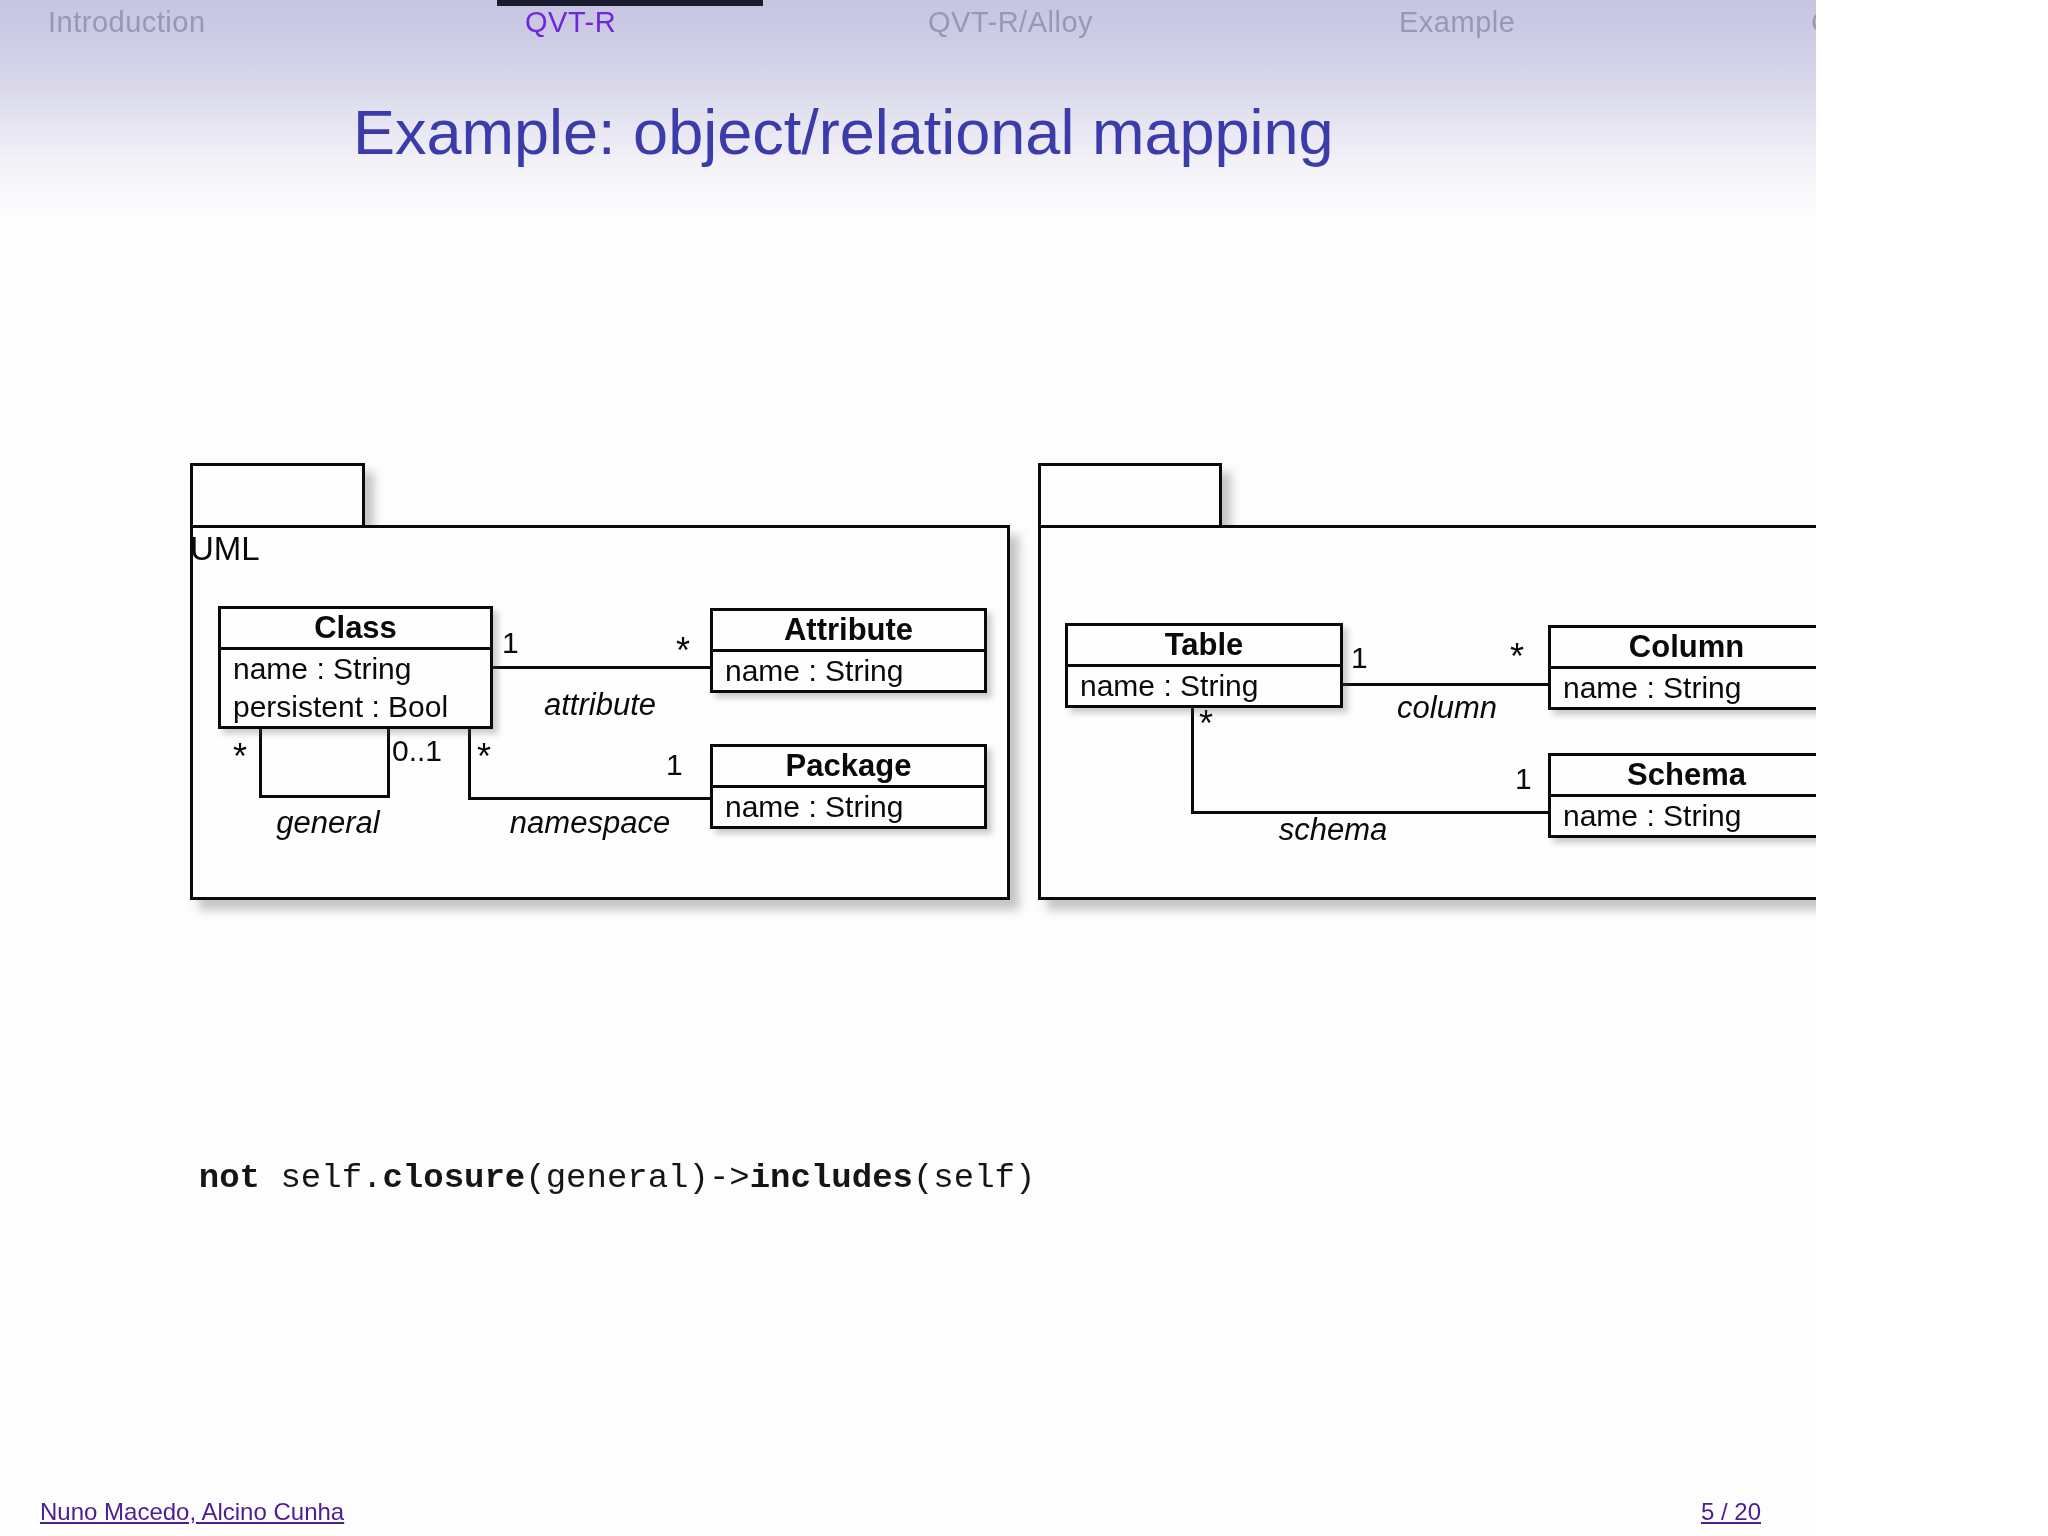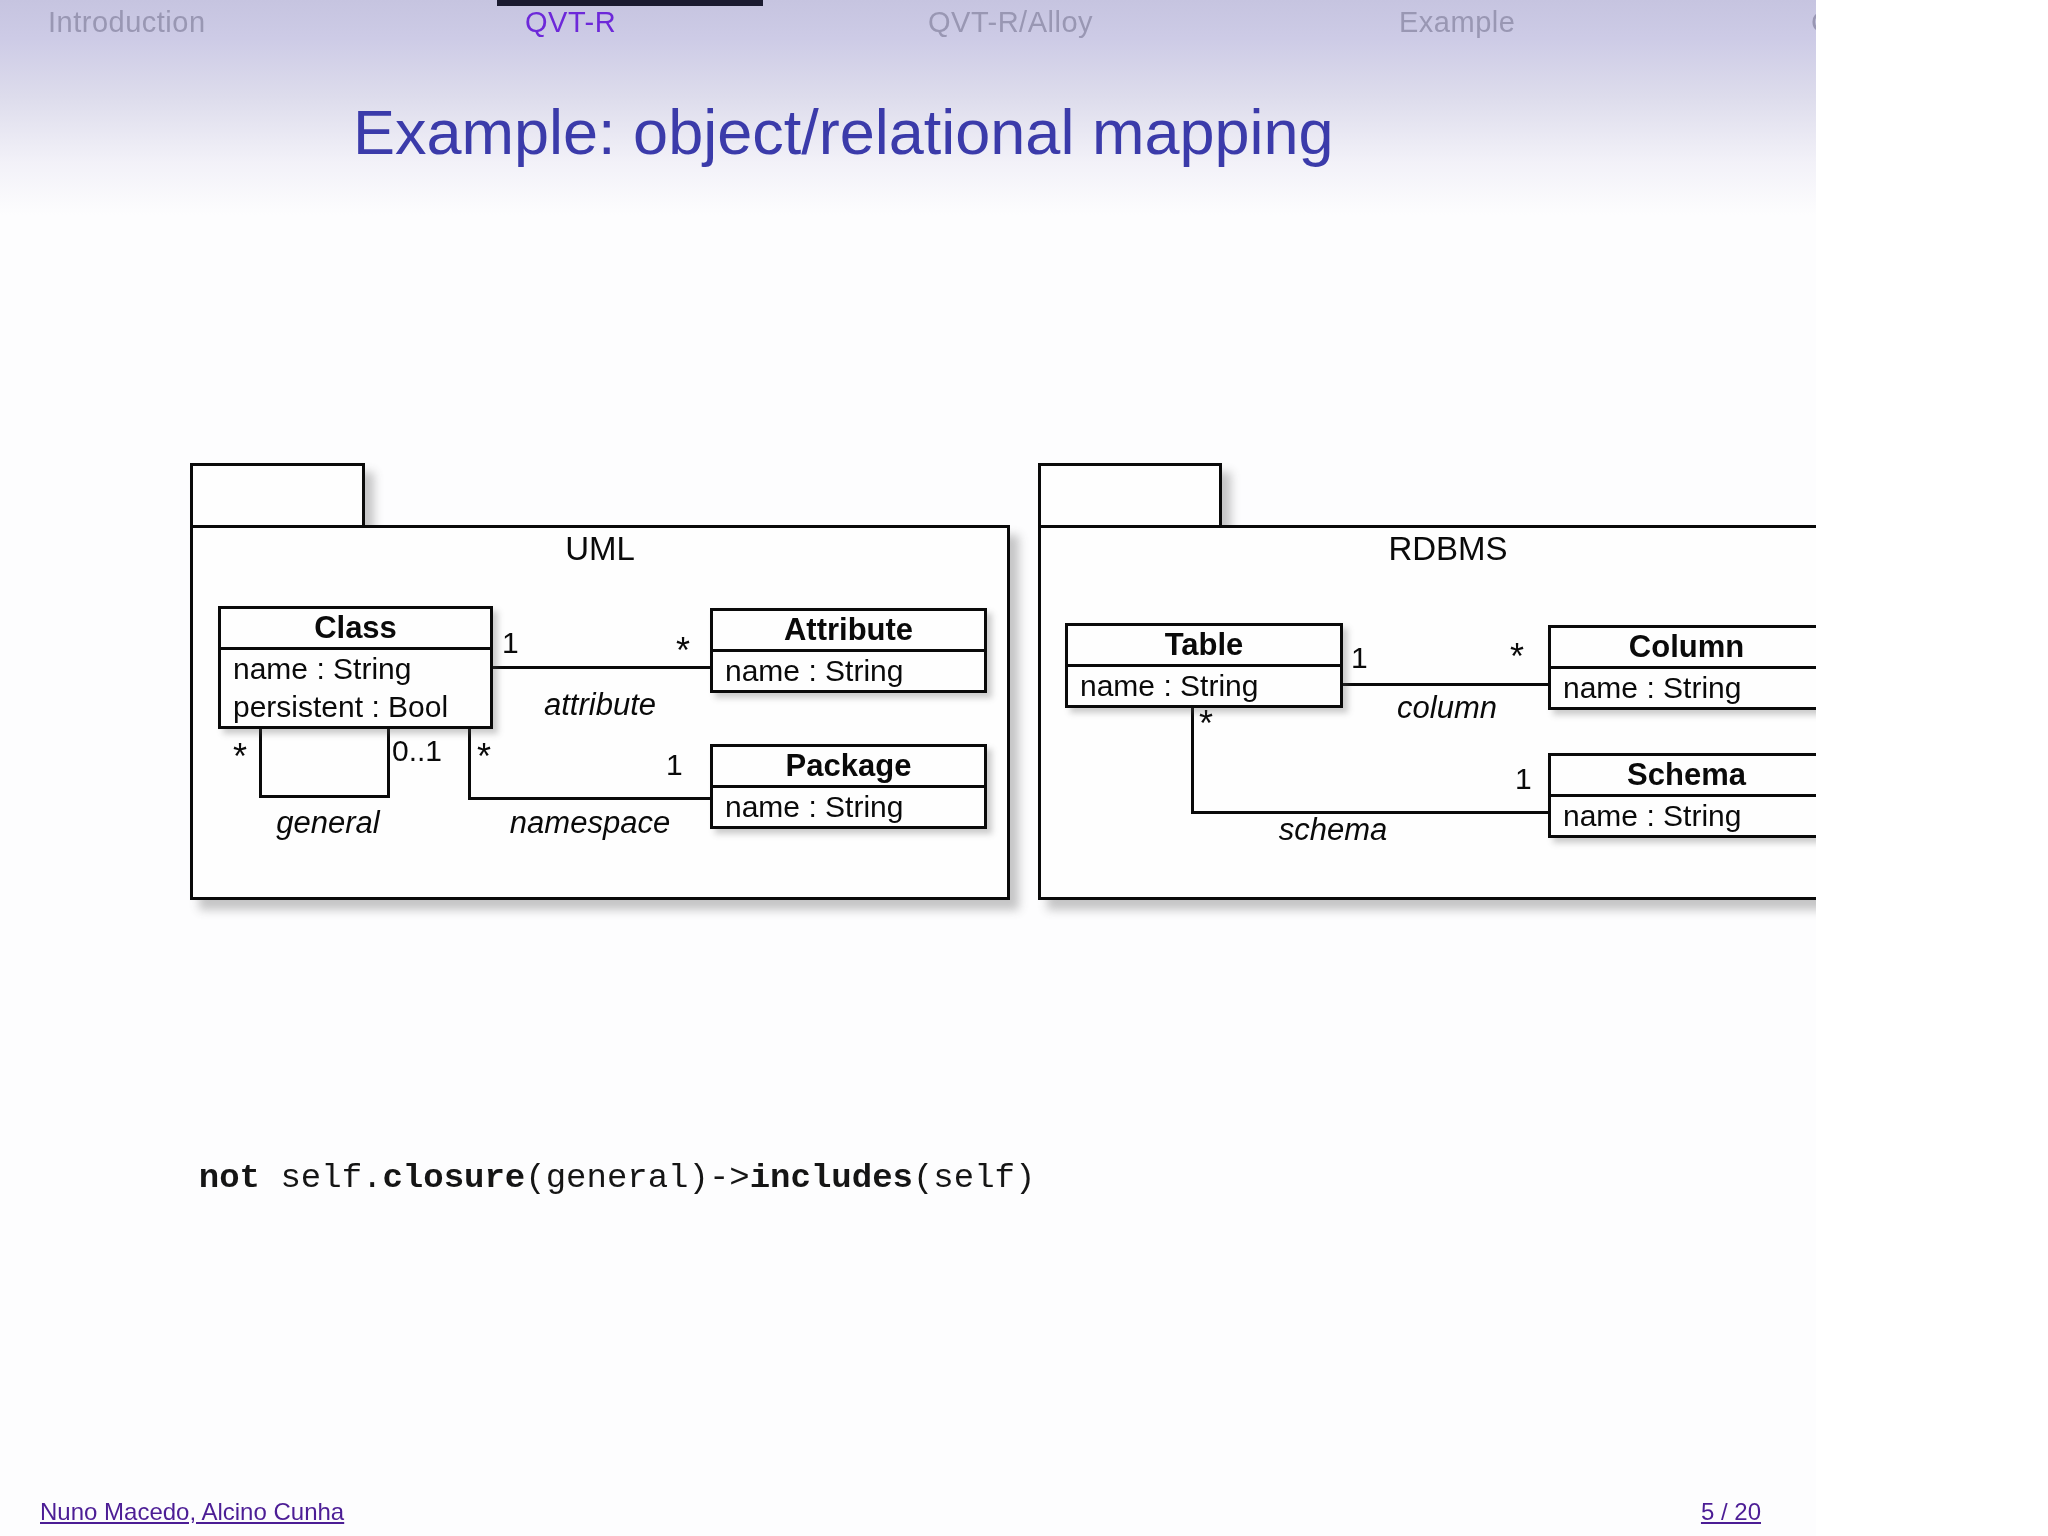--- a/index.html
+++ b/index.html
@@ -17,21 +17,21 @@
   
   .nav-item{top:6px;font-size:29px;color:#9997b3;letter-spacing:.5px;}
   .nav-item.active{color:#6d28d9;}
   
   .slide-title{left:343px;top:86px;font-size:63px;font-weight:400;color:#3b3baa;margin:10px;white-space:nowrap;}
   
   .pkg-tab{background:#fefefe;border:3px solid #0a0a0a;box-sizing:border-box;
     box-shadow:9px 9px 9px rgba(70,70,70,.30);}
   .pkg-body{background:#fefefe;border:3px solid #0a0a0a;box-sizing:border-box;
     box-shadow:9px 10px 9px rgba(70,70,70,.30);}
-  .pkg-title{font-size:33px;color:#0a0a0a;text-align:center;}
+  .pkg-title{font-size:33px;color:#0a0a0a;text-align:left;}
   
   .ubox{background:#fefefe;border:3px solid #0a0a0a;box-sizing:border-box;
     box-shadow:5px 5px 6px rgba(90,90,90,.30);}
   .ubox-h{height:38px;line-height:38px;text-align:center;font-weight:bold;font-size:31px;
     border-bottom:3px solid #0a0a0a;color:#0a0a0a;}
   .ubox-a{padding:0 0 0 12px;}
   .ubox-a div{font-size:30px;line-height:38px;color:#0a0a0a;white-space:nowrap;}
   
   .hline{height:3px;background:#0a0a0a;}
   .vline{width:3px;background:#0a0a0a;}
@@ -100,21 +100,20 @@
   </div>
   <div class="abs ubox" style="left:710px;top:744px;width:277px">
     <div class="ubox-h">Package</div>
     <div class="ubox-a">
       <div>name : String</div>
     </div>
   </div>
 
   <div class="abs pkg-tab" style="left:1038px;top:463px;width:184px;height:65px"></div>
   <div class="abs pkg-body" style="left:1038px;top:525px;width:820px;height:375px"></div>
-  <div class="abs pkg-title" style="left:1038px;top:530px;width:820px">RDBMS</div>
 
   <div class="abs hline" style="left:1343px;top:683px;width:205px"></div>
   <div class="abs vline" style="left:1191px;top:707px;height:104px"></div>
   <div class="abs hline" style="left:1191px;top:811px;width:357px"></div>
 
   <span class="abs mult" style="left:1351px;top:641px">1</span>
   <span class="abs mult" style="left:1510px;top:636px;font-size:36px">*</span>
   <span class="abs mult" style="left:1199px;top:703px;font-size:36px">*</span>
   <span class="abs mult" style="left:1515px;top:762px">1</span>
 

